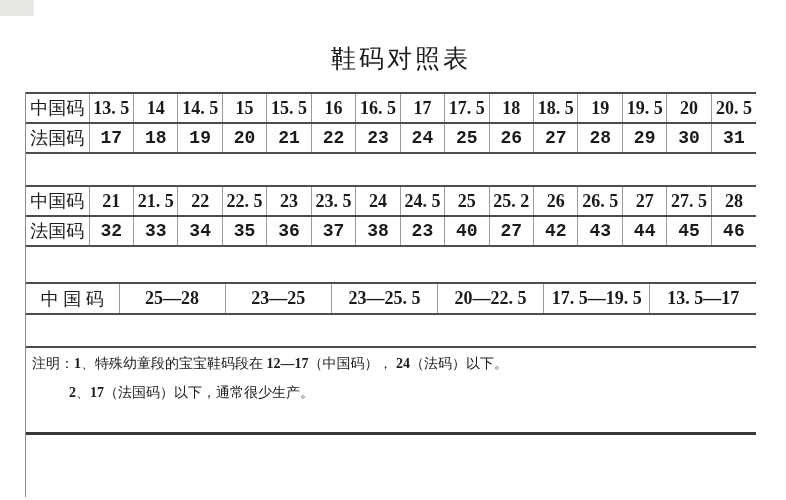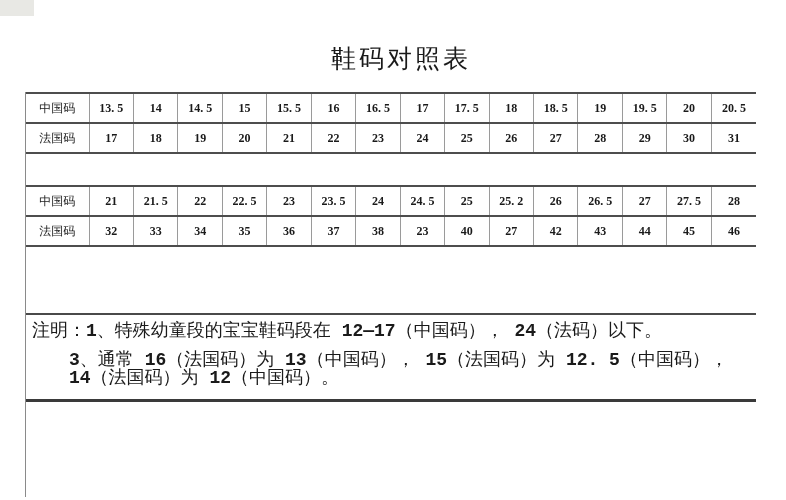--- a/index.html
+++ b/index.html
@@ -24,44 +24,43 @@
     position:absolute; left:25px; top:92px;
     width:730px; height:405px;
     border-left:1px solid #8a8a8a;
     box-sizing:content-box;
   }
   table.size-table {
     border-collapse:collapse; table-layout:fixed;
     width:730px;
     border-top:2px solid #4d4d4d;
     border-bottom:2px solid #4d4d4d;
-    font-size:12px;
+    font-size:18px;
   }
-  table.size-table tr + tr { border-top:2px solid #4d4d4d; }
+  table.size-table tr + tr { border-top:2px solid #4d4d4d;font-family:Liberation Mono, monospace; }
   table.size-table th, table.size-table td {
     padding:0; height:28px;
     text-align:center; vertical-align:middle;
     white-space:nowrap; overflow:hidden;
   }
   table.t3 th, table.t3 td { height:29px; }
   table.size-table th { font-weight:normal; }
   table.size-table td { border-left:1px solid #9a9a9a; font-weight:bold; }
   table.size-table td.head { font-weight:normal; }
   col.label-col-a { width:63px; }
   col.label-col-b { width:93px; }
   .spacer-a { height:31px; }
   .spacer-b { height:35px; }
   .notes {
     border-top:2px solid #4a4a4a;
     border-bottom:3px solid #3a3a3a;
     height:84px;
     padding-left:6px;
     box-sizing:content-box;
-    font-size:18px;
-    font-family:Liberation Mono, monospace;
+    font-size:14px;
   }
   .notes p { margin:0; line-height:18px; }
   .notes p.first { margin-top:7px; }
   .notes p.indent { margin-top:11px; margin-left:37px; }
   .notes .b { font-weight:bold; }
 </style>
 </head>
 <body>
 
 <div class="scan-artifact"></div>
@@ -163,23 +162,32 @@
   </table>
 
   <div class="spacer-b"></div>
 
   <table class="size-table t3">
     <colgroup>
         <col class="label-col-b">
         <col span="6">
       </colgroup>
     <tbody>
+      <tr>
+        <th>中 国 码</th>
+      <td class="num">25—28</td>
+          <td class="num">23—25</td>
+          <td class="num">23—25. 5</td>
+          <td class="num">20—22. 5</td>
+          <td class="num">17. 5—19. 5</td>
+          <td class="num">13. 5—17</td>
+        </tr>
     </tbody>
   </table>
 
   <div class="spacer-a"></div>
 
   <div class="notes">
     <p class="first"><span>注明：</span><span class="b">1</span><span>、特殊幼童段的宝宝鞋码段在 </span><span class="b">12—17</span><span>（中国码）， </span><span class="b">24</span><span>（法码）以下。</span></p>
-    <p class="indent"><span class="b">3</span><span>、通常 </span><span class="b">16</span><span>（法国码）为 </span><span class="b">13</span><span>（中国码）， </span><span class="b">15</span><span>（法国码）为 </span><span class="b">12. 5</span><span>（中国码）， </span><span class="b">14</span><span>（法国码）为 </span><span class="b">12</span><span>（中国码）。</span></p>
+    <p class="indent"><span class="b">2</span><span>、</span><span class="b">17</span><span>（法国码）以下，通常很少生产。</span></p>
   </div>
 
 </div>
 
 </body></html>

